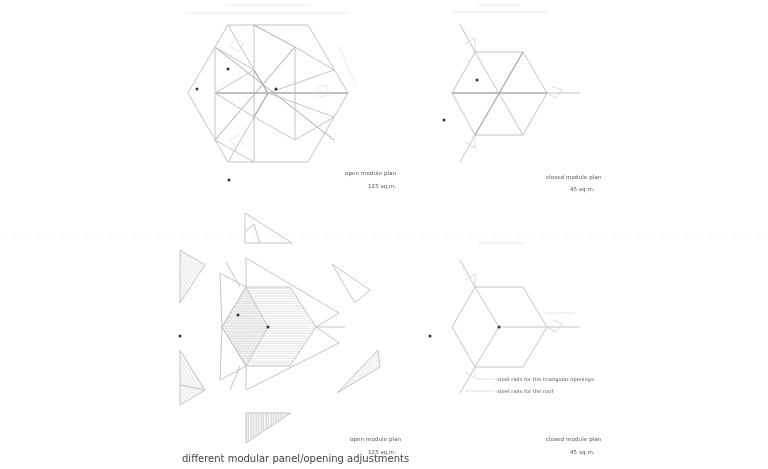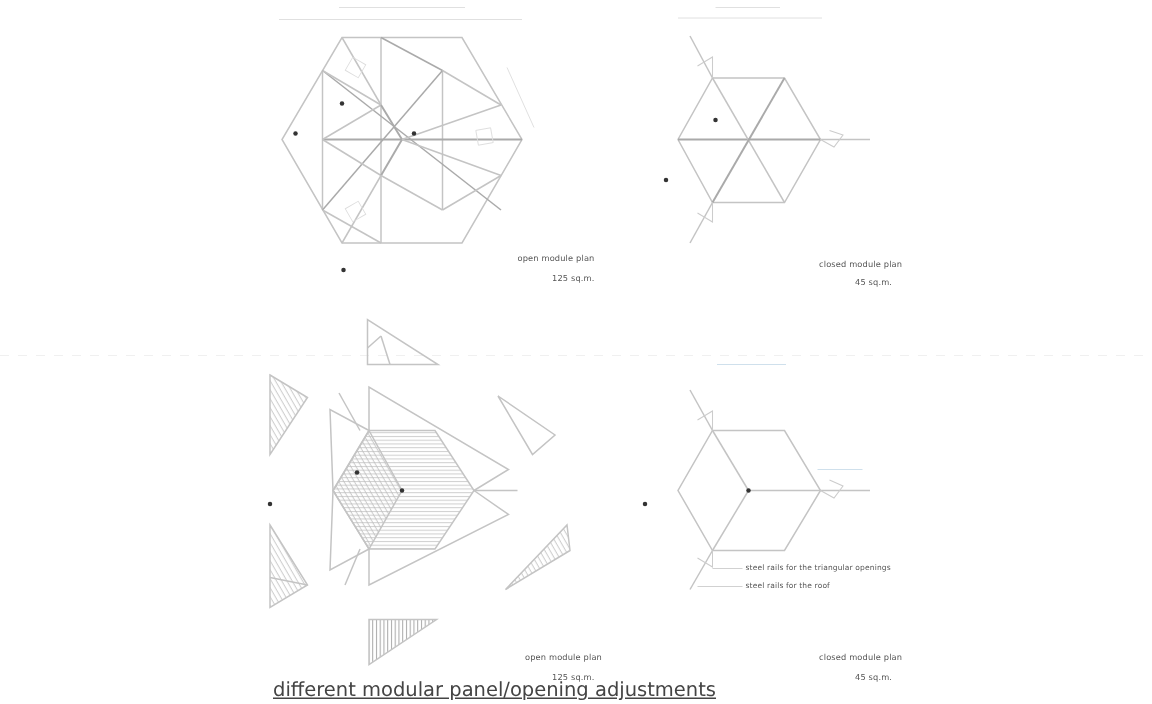--- a/index.html
+++ b/index.html
@@ -1,19 +1,19 @@
 <!DOCTYPE html>
 <html><head>
 <meta charset="utf-8">
 <style>
   html,body{margin:0;padding:0;background:#fff;}
   body{width:768px;height:469px;position:relative;overflow:hidden;font-family:"DejaVu Sans",sans-serif;}
   svg{position:absolute;left:0;top:0;}
   .lbl{position:absolute;font-size:5.5px;color:#555;white-space:nowrap;letter-spacing:0.1px;}
-  .cap{position:absolute;font-size:13px;color:#444;white-space:nowrap;text-decoration:underline;}
+  .cap{position:absolute;font-size:10px;color:#444;white-space:nowrap;}
 </style>
 </head>
 <body>
 
 <svg width="768" height="469" viewBox="0 0 768 469" xmlns="http://www.w3.org/2000/svg">
   <defs>
     <pattern id="hatchH" width="4" height="2.5" patternUnits="userSpaceOnUse">
       <line x1="0" y1="1" x2="4" y2="1" stroke="#bbb" stroke-width="0.5"></line>
     </pattern>
     <pattern id="hatchD" width="3" height="3" patternUnits="userSpaceOnUse" patternTransform="rotate(60)">

